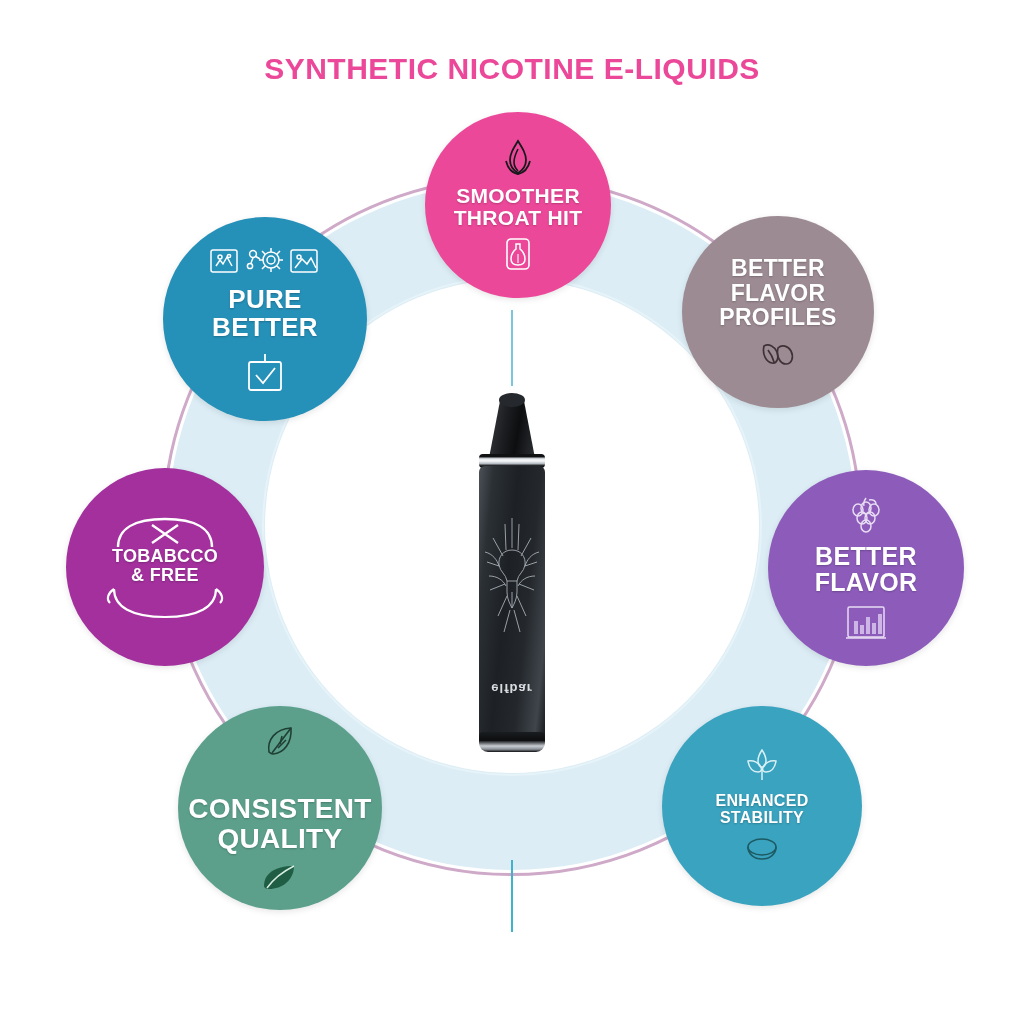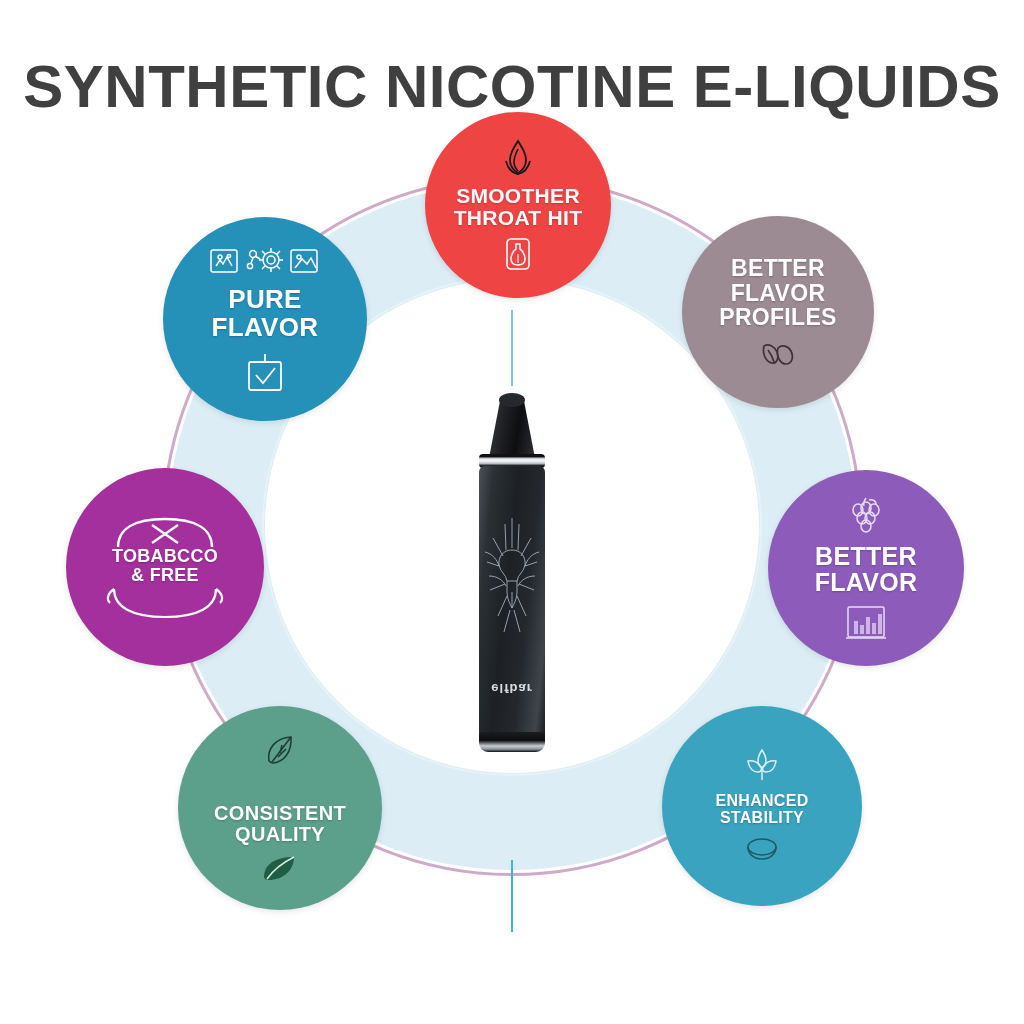--- a/index.html
+++ b/index.html
@@ -20,24 +20,24 @@
     background: #ffffff;
   }
 
   
   #title {
     position: absolute;
     top: 52px;
     left: 0;
     width: 1024px;
     text-align: center;
-    font-size: 60px;
+    font-size: 30px;
     font-weight: bold;
     letter-spacing: 0.5px;
-    color: #404040;
+    color: #ec4899;
     font-family: "Liberation Sans", sans-serif;
     white-space: nowrap;
   }
 
   
   #ring-wrap {
     position: absolute;
     left: 162px;
     top: 176px;
     width: 700px;
@@ -110,21 +110,21 @@
     padding: 0 8px;
     white-space: pre-line;
   }
   .node .ic { display: block; line-height: 0; }
   .node .ic.top { margin-bottom: 8px; }
   .node .ic.bot { margin-top: 8px; }
 
   
   #node-smoother-throat-hit {
     left: 425px; top: 112px; width: 186px; height: 186px;
-    background: #ef4444;
+    background: #ec4899;
   }
   #node-smoother-throat-hit .label { font-size: 21px; }
 
   #node-pure-formula {
     left: 163px; top: 217px; width: 204px; height: 204px;
     background: #2590b8;
   }
   #node-pure-formula .label { font-size: 26px; }
 
   #node-better-flavor-profiles {
@@ -142,21 +142,21 @@
   #node-better-flavor {
     left: 768px; top: 470px; width: 196px; height: 196px;
     background: #8d5cbb;
   }
   #node-better-flavor .label { font-size: 25px; }
 
   #node-consistent-quality {
     left: 178px; top: 706px; width: 204px; height: 204px;
     background: #5ca08c;
   }
-  #node-consistent-quality .label { font-size: 20px; margin-top: 28px; }
+  #node-consistent-quality .label { font-size: 28px; margin-top: 28px; }
 
   #node-enhanced-stability {
     left: 662px; top: 706px; width: 200px; height: 200px;
     background: #3aa3bf;
   }
   #node-enhanced-stability .label { font-size: 16px; }
 
   
   #device {
     position: absolute;
@@ -299,21 +299,21 @@
           <circle cx="44" cy="10" r="3.4"></circle>
           <circle cx="41" cy="22" r="2.6"></circle>
           <path d="M46 12 l5 3 M44 14 l-2 5"></path>
           <rect x="82" y="6" width="26" height="22" rx="2"></rect>
           <path d="M86 24 l7-9 5 5 4-6 5 10"></path>
           <circle cx="90" cy="13" r="2"></circle>
         </g>
       </svg>
     </span>
     <div class="label">PURE
-FLAVOR</div>
+BETTER</div>
     <span class="ic bot">
       <svg width="46" height="44" viewBox="0 0 46 44">
         <g fill="none" stroke="#ffffff" stroke-width="1.8">
           <rect x="7" y="12" width="32" height="28" rx="2"></rect>
           <path d="M14 25 l7 8 12 -15"></path>
           <path d="M23 12 L23 4"></path>
         </g>
       </svg>
     </span>
   </div>

